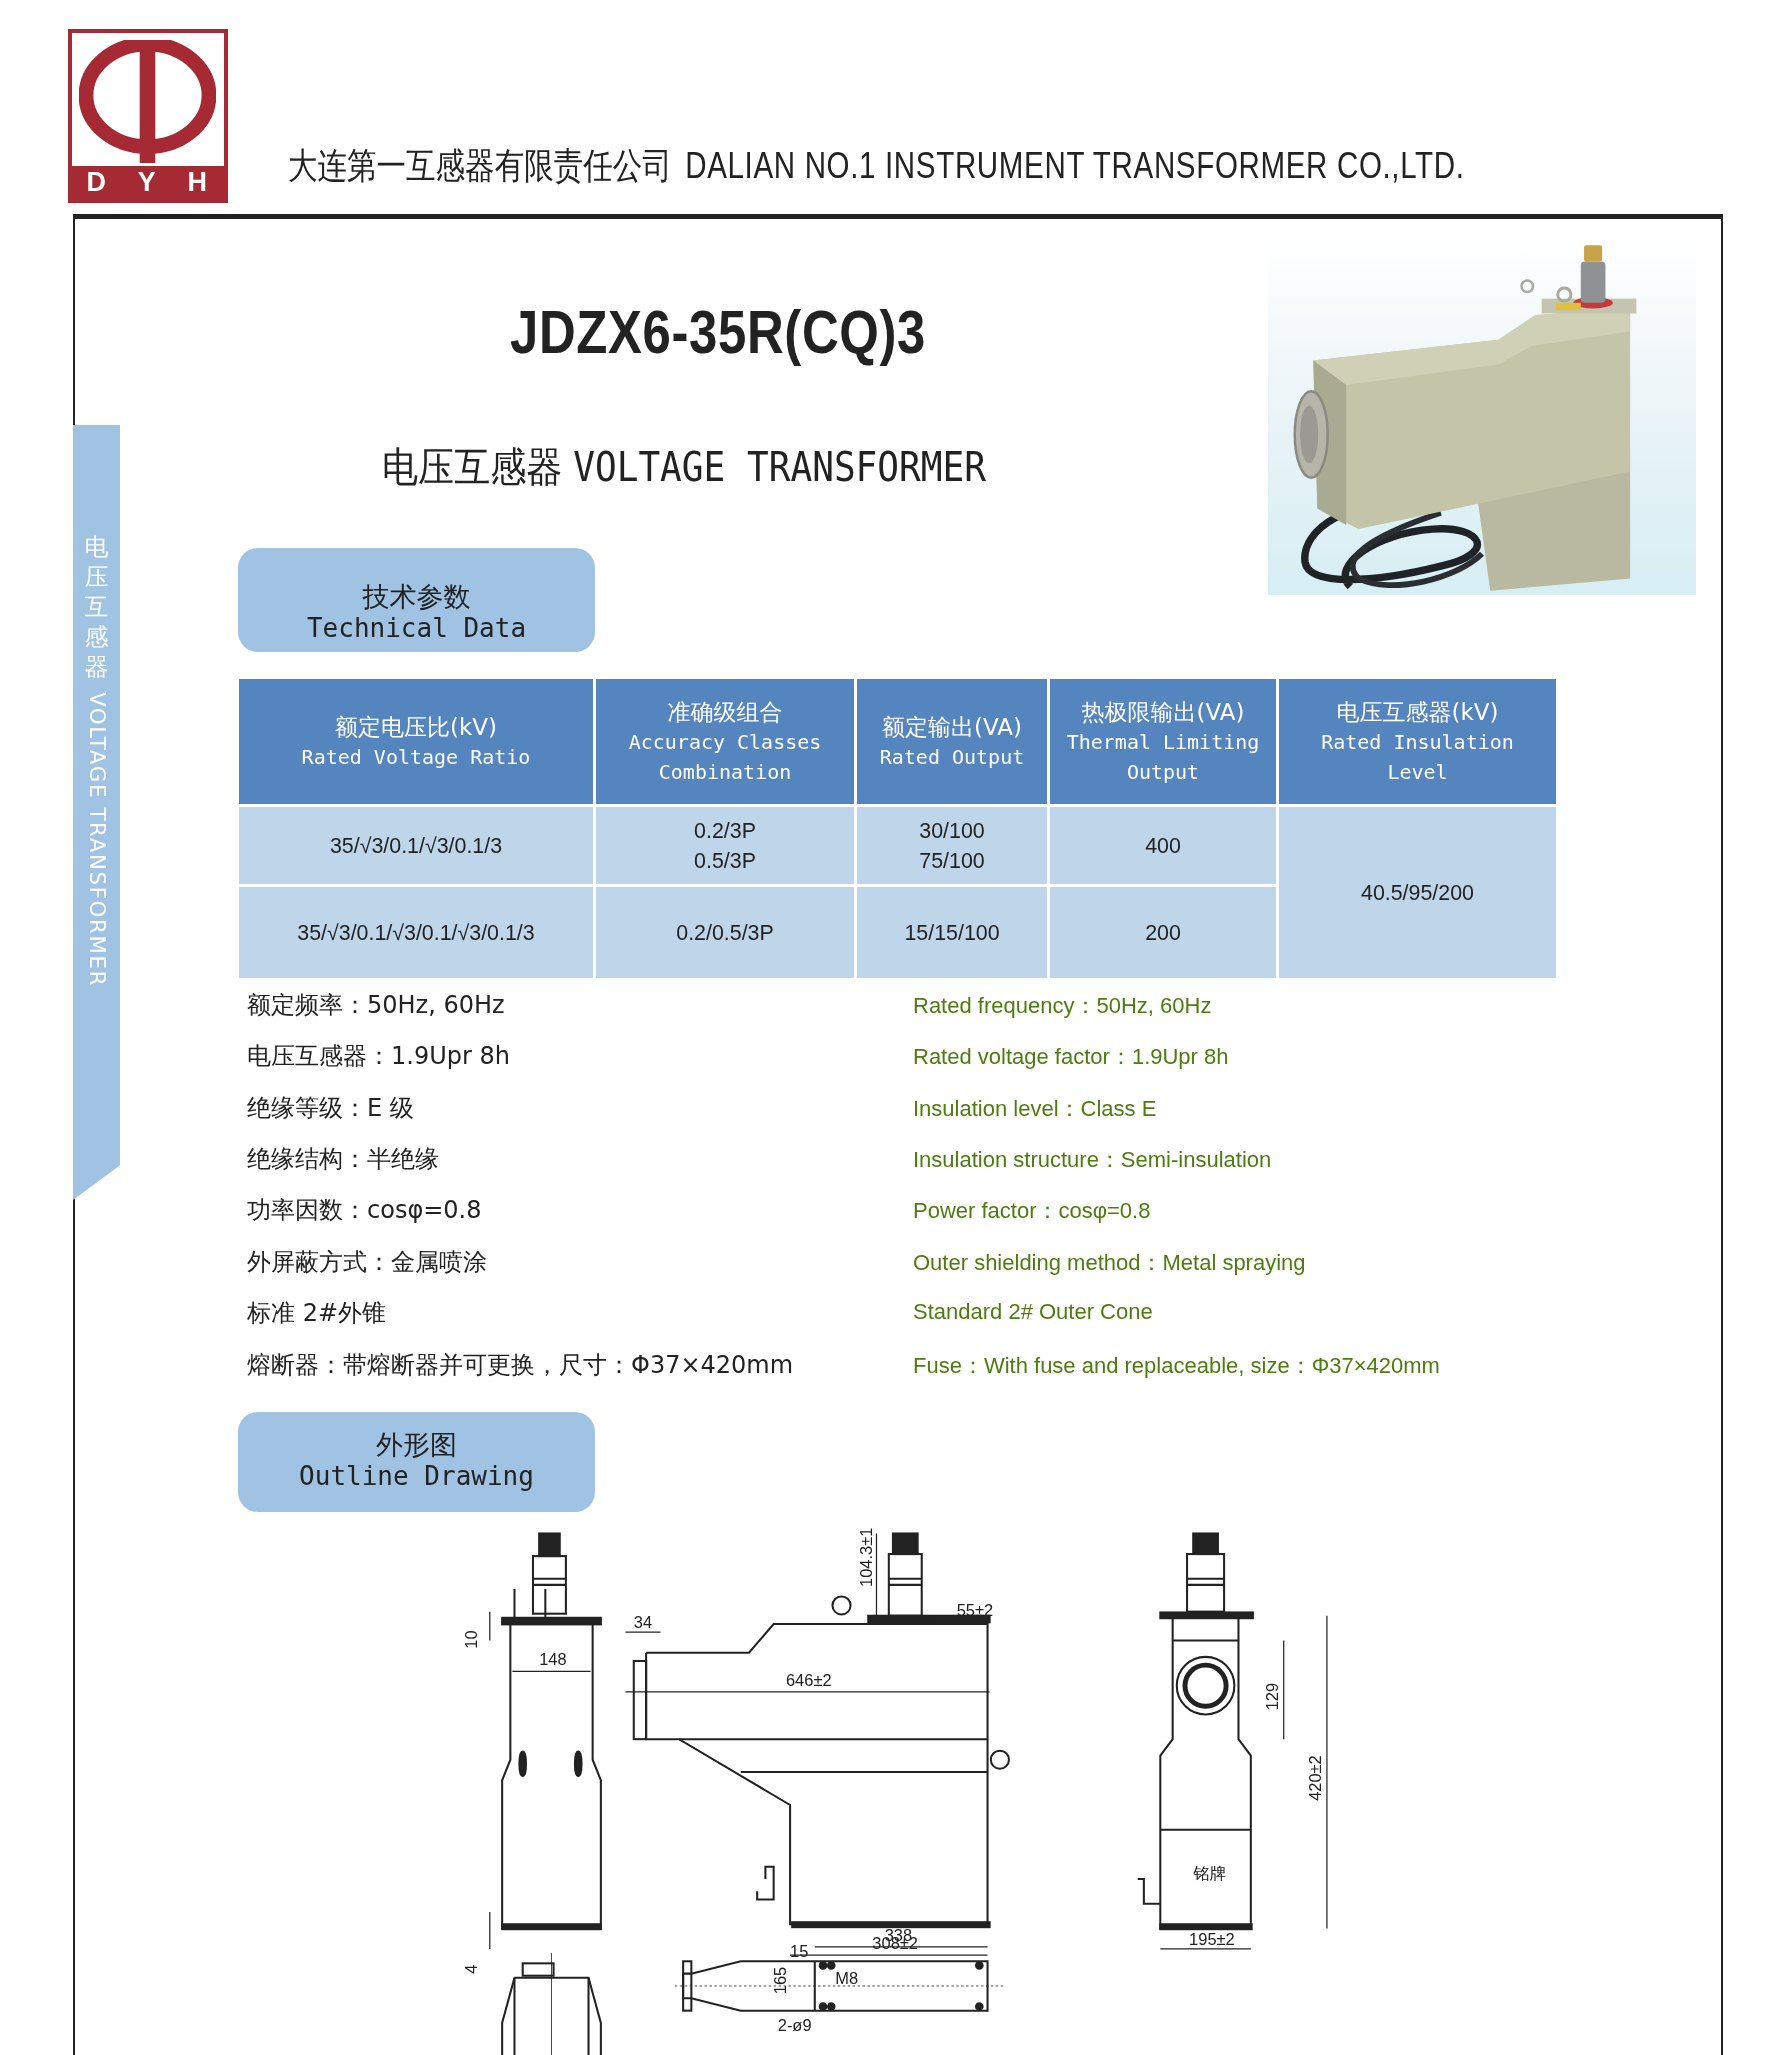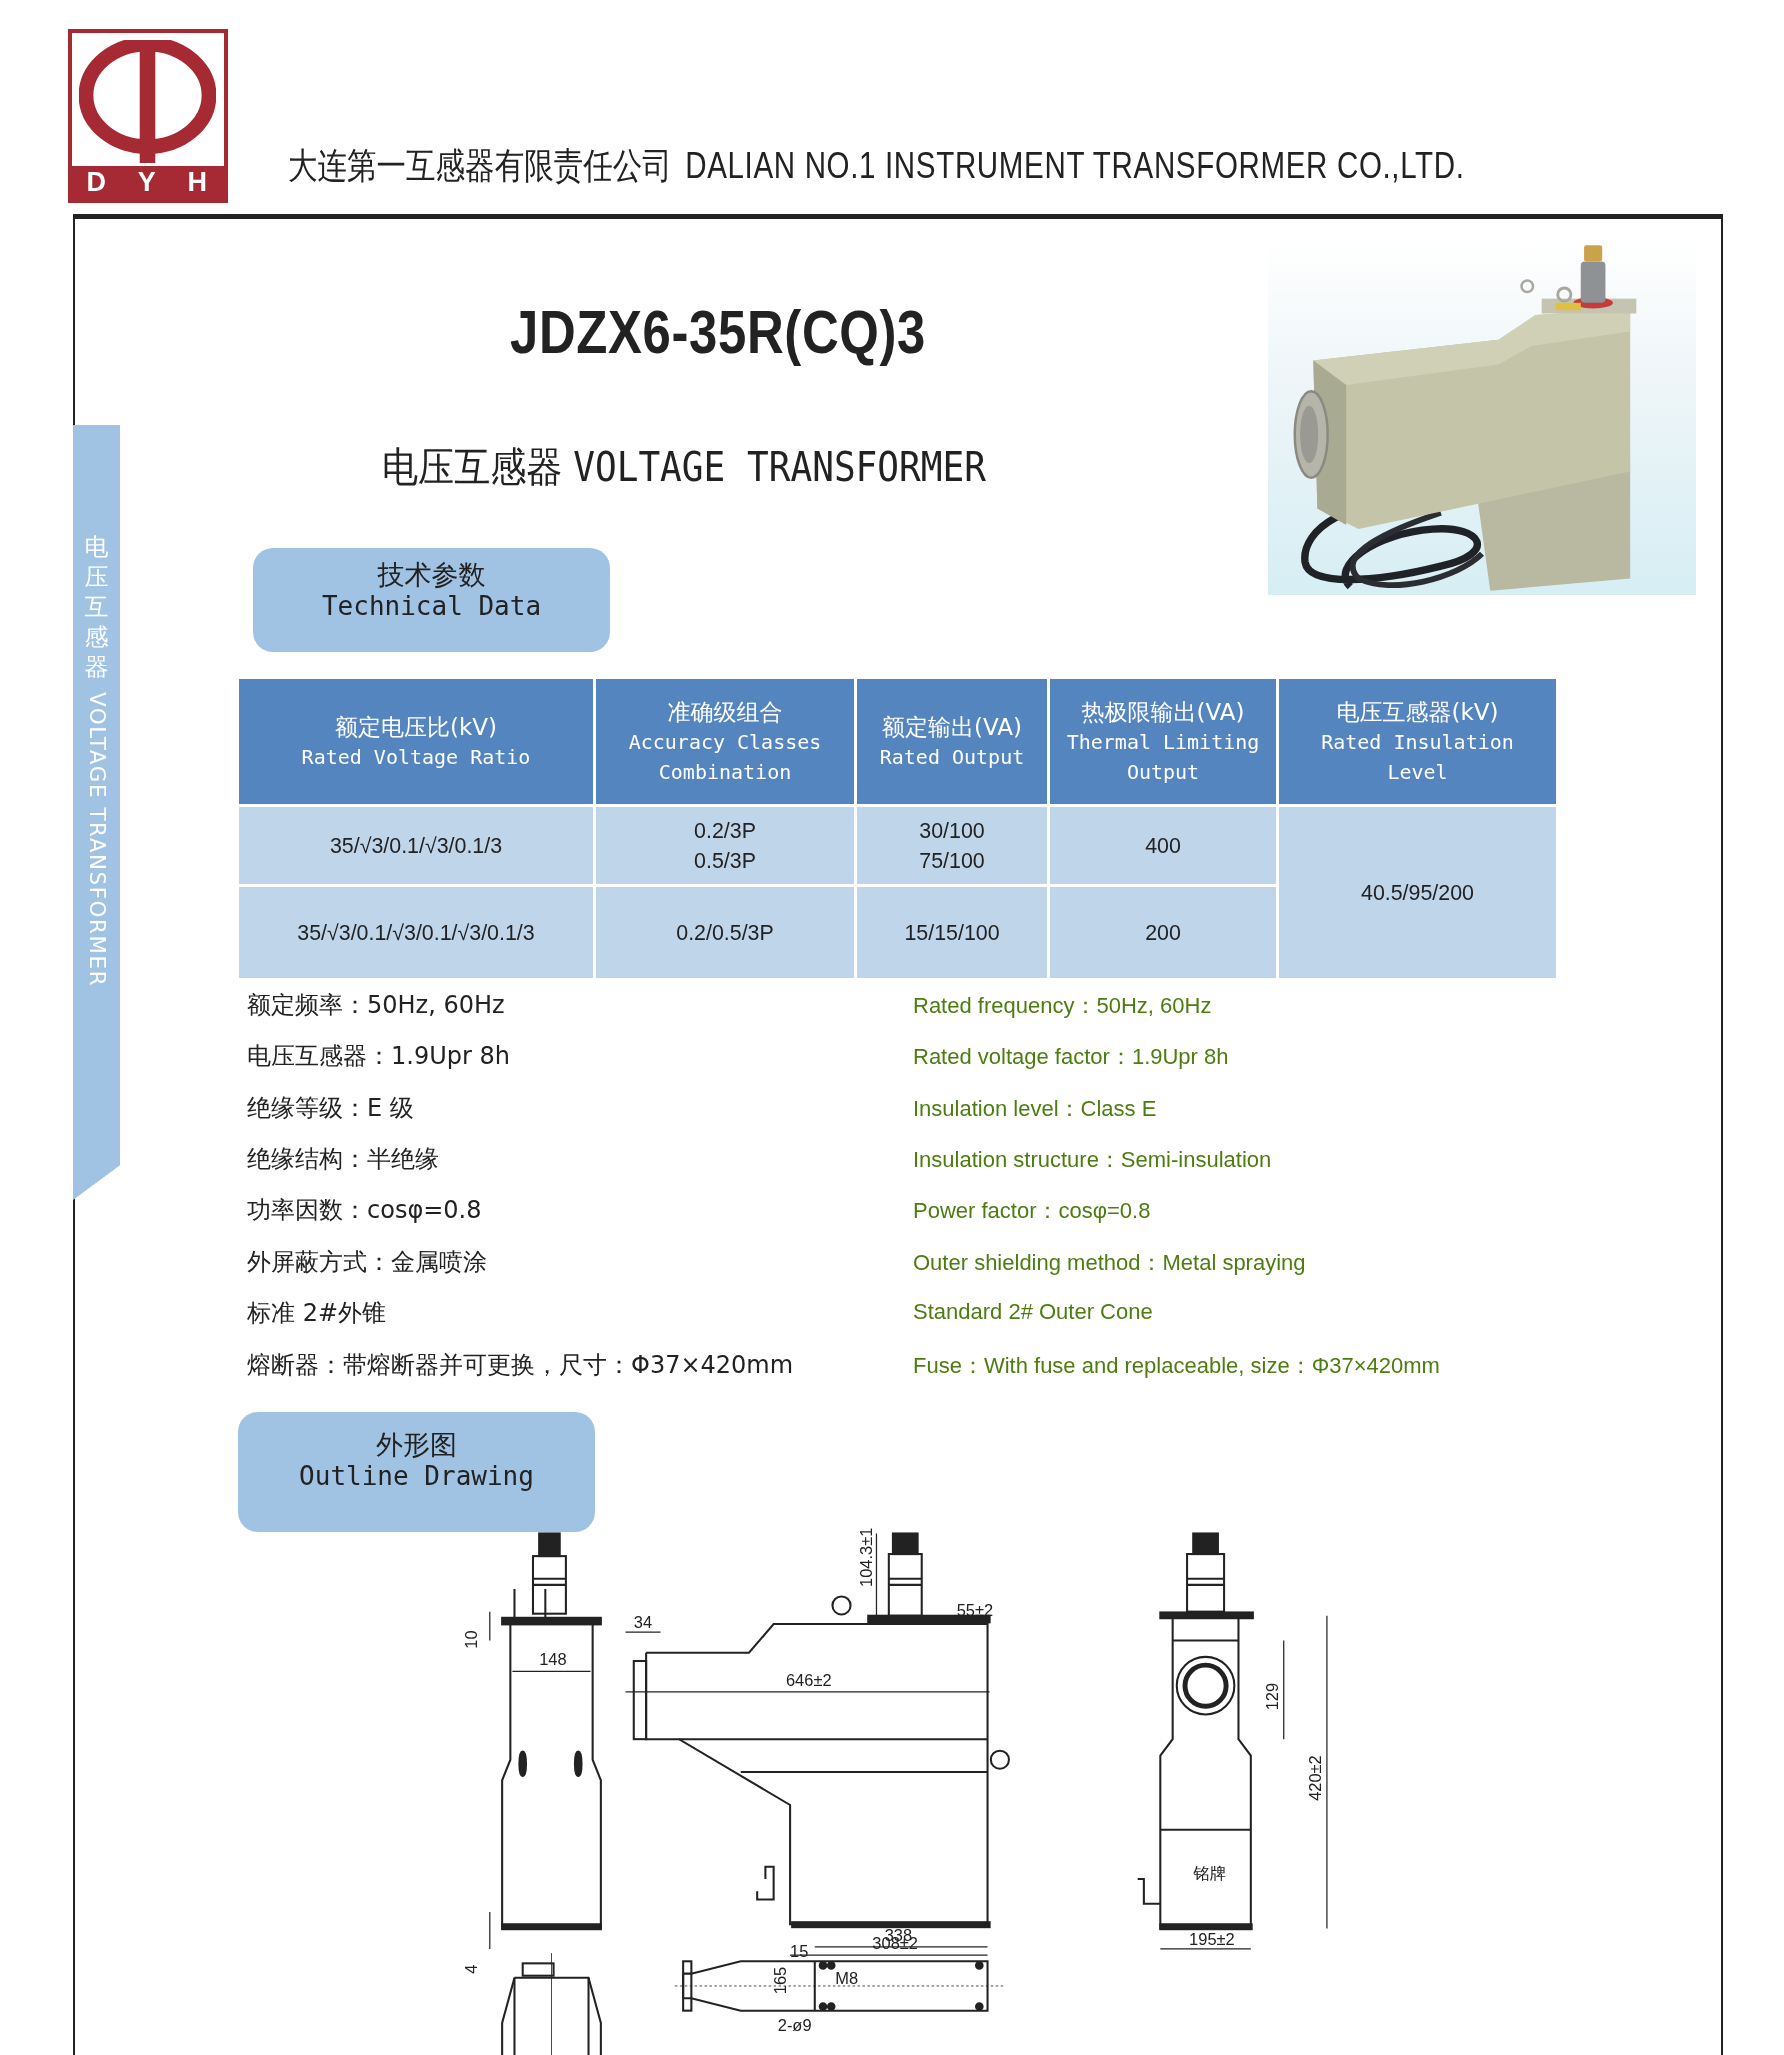--- a/index.html
+++ b/index.html
@@ -14,22 +14,22 @@
   .sidetab{left:73px;top:425px;width:47px;height:775px;background:#a0c3e4;clip-path:polygon(0 0,100% 0,100% 95.5%,0 100%);}
   .sidetab .txt{position:absolute;left:7.4px;top:107px;width:32px;color:#fff;font-size:24px;line-height:30px;text-align:center;}
   .sidetab .vert{position:absolute;left:12.3px;top:267px;color:#fff;font-size:21.4px;writing-mode:vertical-rl;letter-spacing:1.6px;}
   .title{left:510px;top:296px;font-family:"Liberation Sans",sans-serif;font-weight:bold;font-size:62px;color:#222;letter-spacing:0.8px;transform:scaleX(0.82);transform-origin:left center;white-space:nowrap;}
   .subtitle{left:382px;top:440px;font-size:41px;color:#222;white-space:nowrap;transform:scaleX(0.88);transform-origin:left center;}
   .subtitle .en{font-family:"DejaVu Sans Mono",monospace;margin-left:12.3px;}
   .photo{left:1268px;top:241px;width:428px;height:354px;background:linear-gradient(180deg,#ffffff 0%,#eef5f8 40%,#d6eef4 100%);overflow:hidden;}
   .pill{background:#a0c3e4;border-radius:20px;text-align:center;color:#222;}
   .pill .zh{font-size:27px;line-height:33px;}
   .pill .en{font-family:"DejaVu Sans Mono",monospace;font-size:26px;line-height:30px;}
-  .pill1{left:238px;top:548px;width:357px;height:104px;padding-top:10px;box-sizing:border-box;margin-left:15px;}
-  .pill2{left:238px;top:1412px;width:357px;height:120px;padding-top:15.6px;box-sizing:border-box;}
+  .pill1{left:238px;top:548px;width:357px;height:104px;padding-top:32px;box-sizing:border-box;}
+  .pill2{left:238px;top:1412px;width:357px;height:100px;padding-top:15.6px;box-sizing:border-box;}
   table.tech{position:absolute;left:236px;top:676px;border-collapse:separate;border-spacing:3.3px;}
   table.tech th{background:#5585bf;color:#fff;font-weight:normal;text-align:center;vertical-align:middle;height:125px;padding:0;}
   table.tech th .zh{font-size:23px;line-height:30px;}
   table.tech th .en{font-family:"DejaVu Sans Mono",monospace;font-size:20px;line-height:30px;}
   table.tech td{background:#bfd5ea;color:#222;text-align:center;vertical-align:middle;font-family:"Liberation Sans",sans-serif;font-size:21.4px;line-height:30px;padding:0;}
   table.tech td.r1{height:77px;}
   table.tech td.r2{height:91px;}
   .spec{font-size:24px;color:#222;white-space:nowrap;}
   .spec-en{font-family:Liberation Sans, sans-serif;font-size:22px;color:#4d7c0f;white-space:nowrap;}
   .drawing{left:461px;top:1517px;width:905px;height:831px;}

